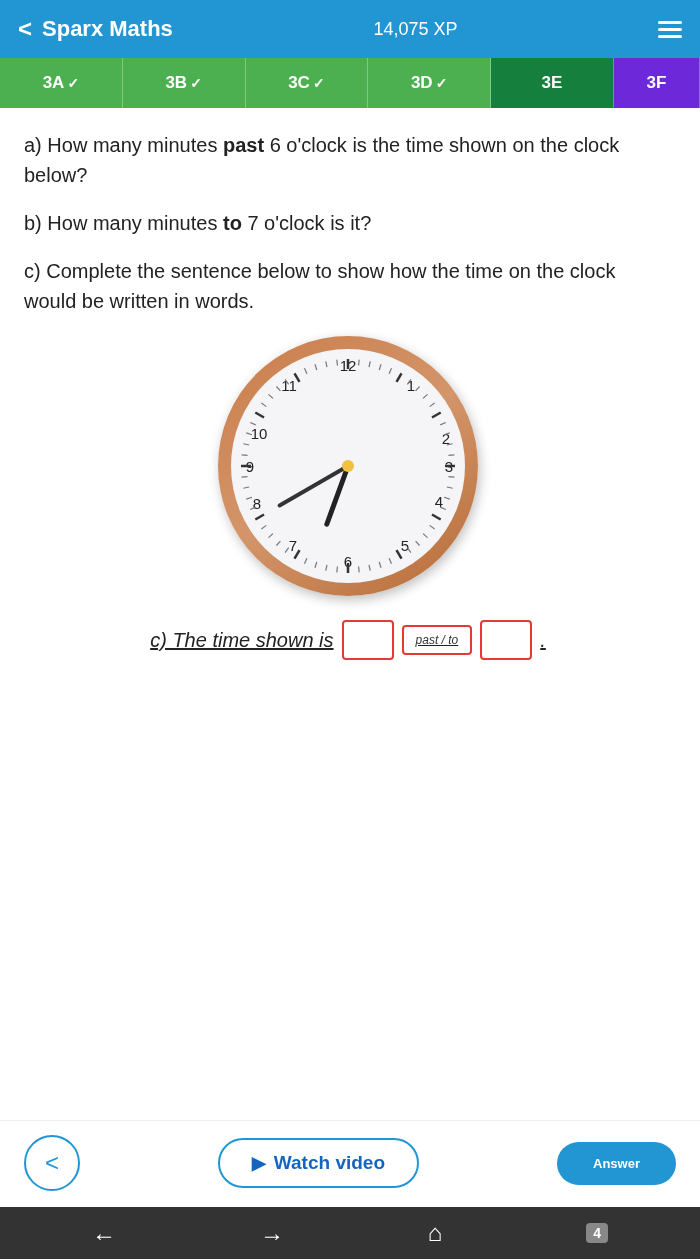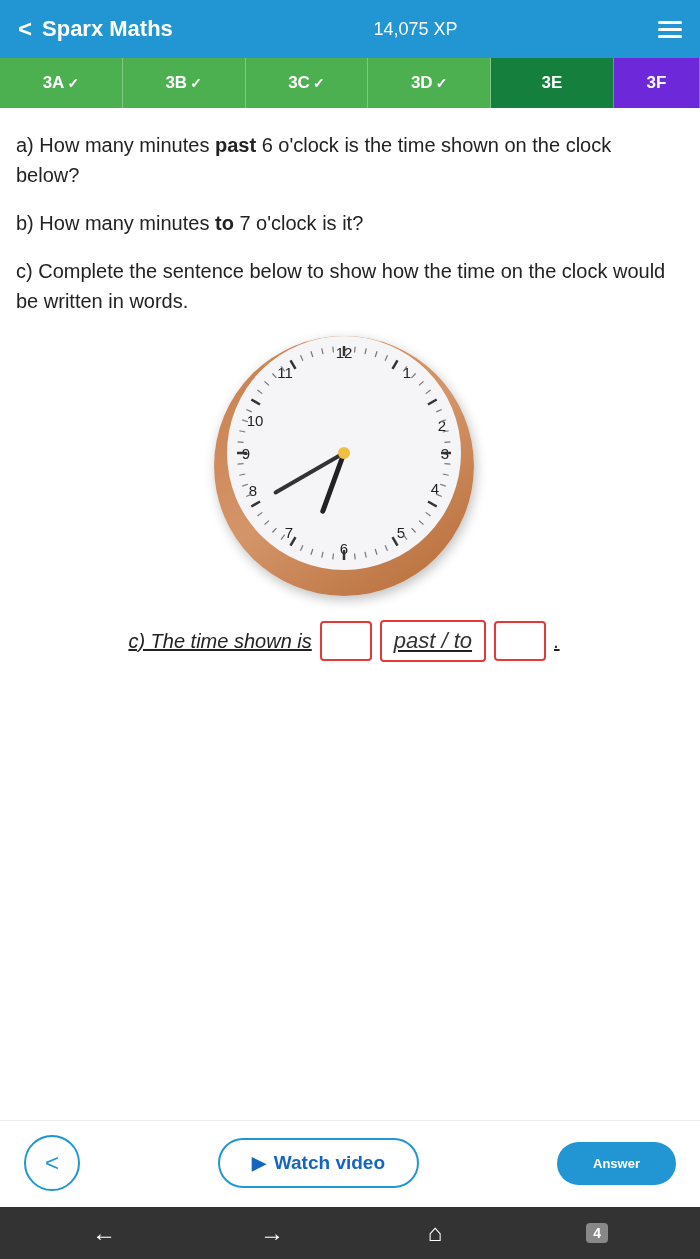--- a/index.html
+++ b/index.html
@@ -83,20 +83,21 @@
     }
     .tab-check {
       font-size: 14px;
       margin-left: 3px;
     }
 
     
     .question-area {
       padding: 22px 28px 10px 16px;
       flex: 1;
+      margin-left: 8px;
     }
     .question-text {
       font-size: 20px;
       line-height: 1.5;
       color: #222;
       margin-bottom: 18px;
       text-align: left;
     }
     .question-text .bold {
       font-weight: bold;
@@ -114,21 +115,21 @@
       display: flex;
       justify-content: center;
       margin: 10px 0 24px 0;
     }
     .clock-outer {
       width: 260px;
       height: 260px;
       border-radius: 50%;
       background: linear-gradient(145deg, #c97d4a, #d4956a, #b56a35);
       display: flex;
-      align-items: flex-start;
+      align-items: center;
       justify-content: center;
       box-shadow: 2px 4px 12px rgba(0,0,0,0.25);
       position: relative;
     }
     .clock-inner {
       width: 234px;
       height: 234px;
       border-radius: 50%;
       background: #f5f5f8;
       position: relative;
@@ -156,21 +157,21 @@
       border: 2px solid #e53935;
       border-radius: 4px;
       font-size: 18px;
       text-align: center;
       outline: none;
     }
     .answer-pastto {
       border: 2px solid #e53935;
       border-radius: 4px;
       padding: 6px 12px;
-      font-size: 22px;
+      font-size: 12px;
       font-style: italic;
       color: #333;
       background: #fff;
     }
 
     
     .bottom-bar {
       display: flex;
       align-items: center;
       justify-content: space-between;

